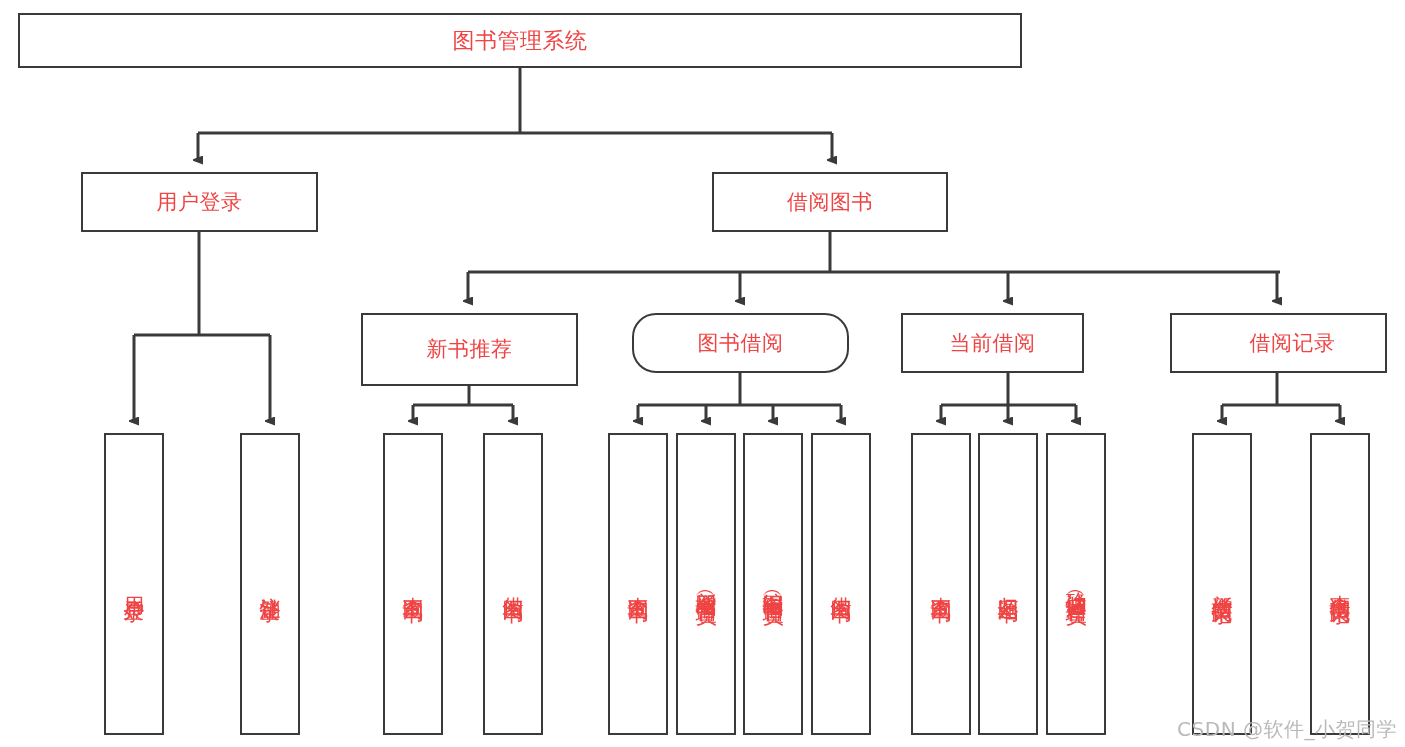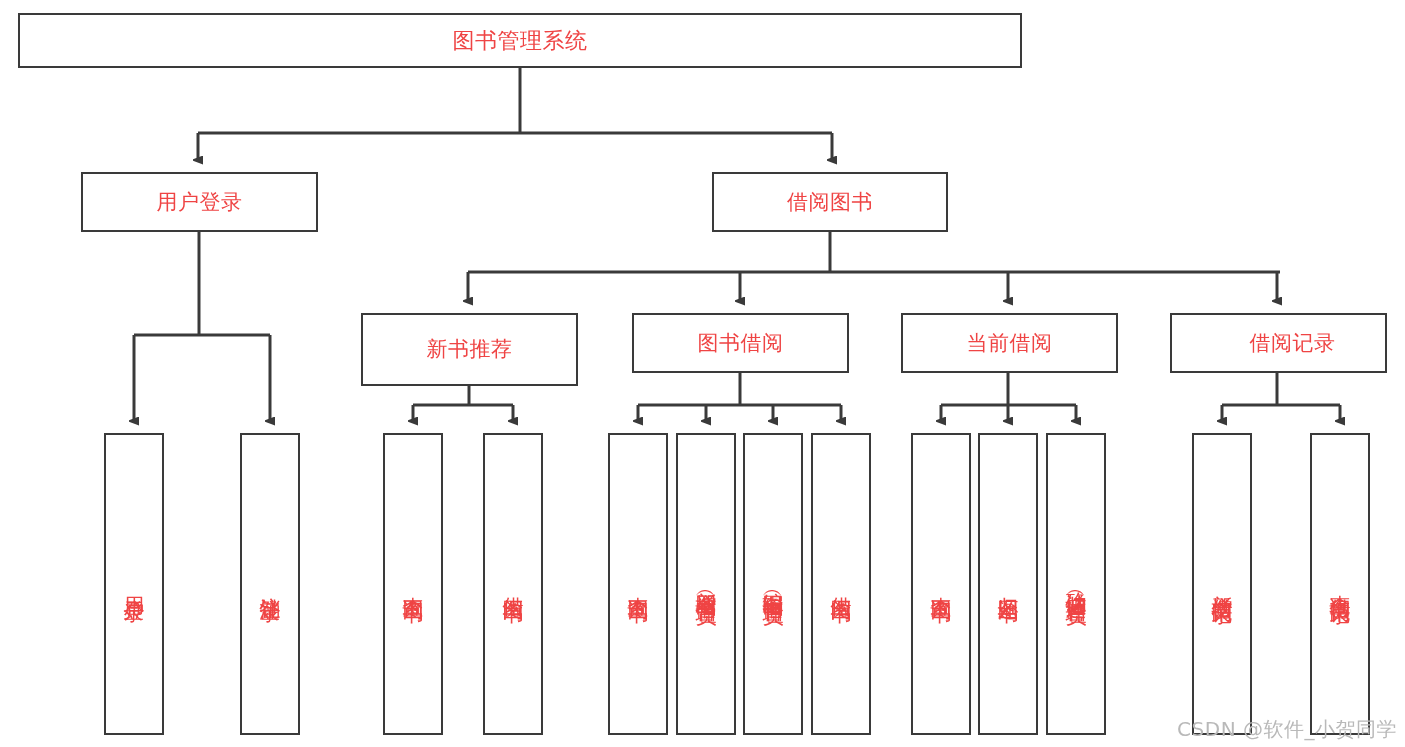--- a/index.html
+++ b/index.html
@@ -135,25 +135,25 @@
   </div>
 
   <div class="node horizontal" style="left:712px; top:172px; width:236px; height:60px;">
     <span class="label">借阅图书</span>
   </div>
 
   <div class="node horizontal" style="left:361px; top:313px; width:217px; height:73px;">
     <span class="label">新书推荐</span>
   </div>
 
-  <div class="node horizontal" style="left:632px; top:313px; width:217px; height:60px;">
+  <div class="node horizontal" style="left:632px; top:313px; width:217px; height:60px;border-radius:24px;">
     <span class="label">图书借阅</span>
   </div>
 
-  <div class="node horizontal" style="left:901px; top:313px; width:217px; height:60px;">
+  <div class="node horizontal" style="left:901px; top:313px; width:183px; height:60px;">
     <span class="label">当前借阅</span>
   </div>
 
   <div class="node horizontal" style="left:1170px; top:313px; width:217px; height:60px;padding-left:28px;">
     <span class="label">借阅记录</span>
   </div>
 
   <div class="node vertical" style="left:104px; top:433px; width:60px; height:302px;">
     <span class="label">用户登录</span>
   </div>

